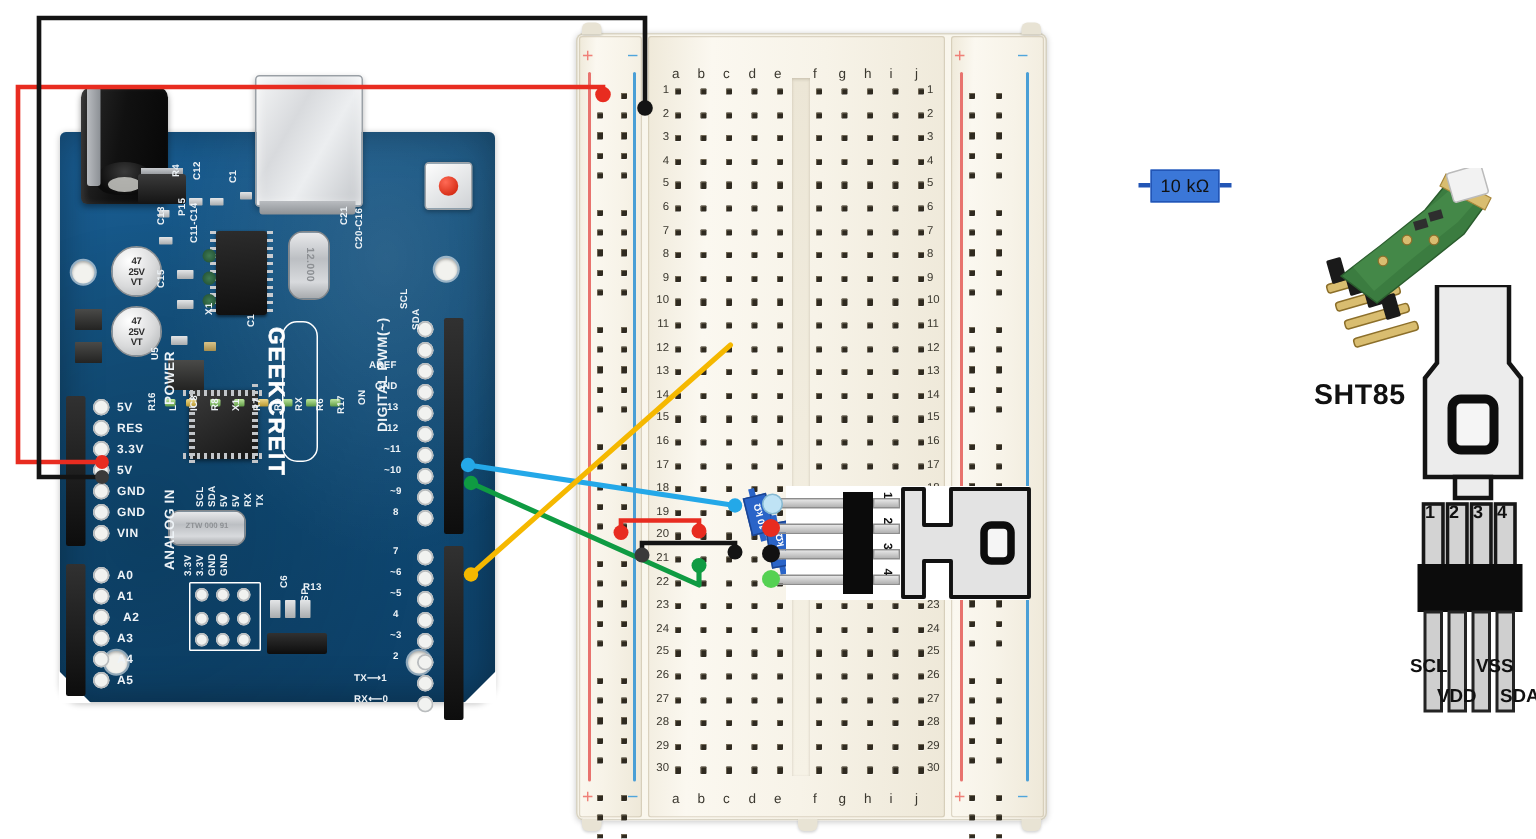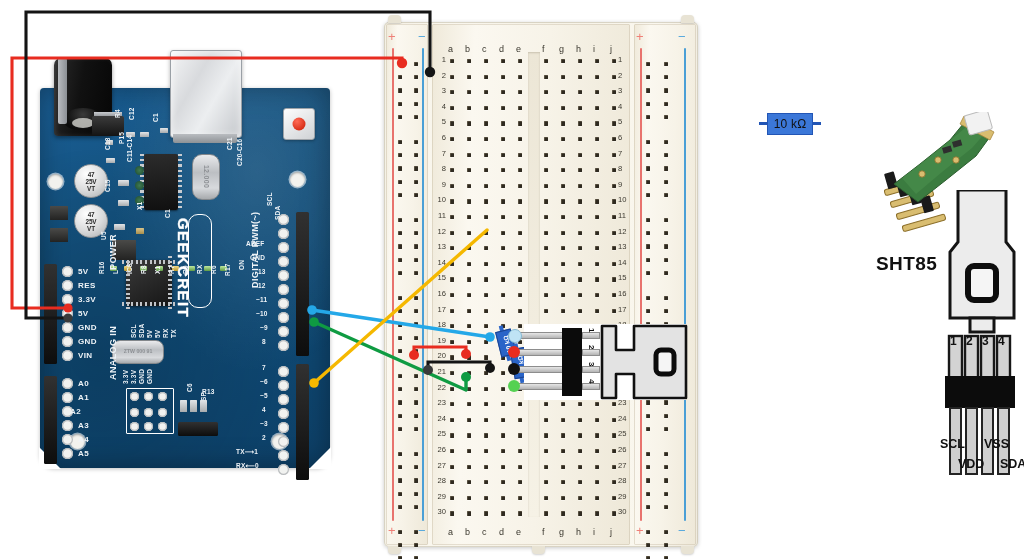--- a/index.html
+++ b/index.html
@@ -542,21 +542,21 @@
     <div class="hdr" style="left:4px; top:288px; width:13px; height:88px;"></div>
     <div class="pin-circle" style="left:22px; top:290px;"></div>
     <div class="pin-circle" style="left:22px; top:304px;"></div>
     <div class="pin-circle" style="left:22px; top:318px;"></div>
     <div class="pin-circle" style="left:22px; top:332px;"></div>
     <div class="pin-circle" style="left:22px; top:346px;"></div>
     <div class="pin-circle" style="left:22px; top:360px;"></div>
 
     <div class="silk" style="left:38px; top:291px;">A0</div>
     <div class="silk" style="left:38px; top:305px;">A1</div>
-    <div class="silk" style="left:30px; top:319px;">A2</div>
+    <div class="silk" style="left:42px; top:319px;">A2</div>
     <div class="silk" style="left:38px; top:333px;">A3</div>
     <div class="silk" style="left:38px; top:347px;">A4</div>
     <div class="silk" style="left:38px; top:361px;">A5</div>
 
     <div class="silk rot" style="left:68px; top:292px; font-size:9px;">ANALOG IN</div>
 
     <div class="silk sm rot" style="left:82px; top:296px;">3.3V</div>
     <div class="silk sm rot" style="left:90px; top:296px;">3.3V</div>
     <div class="silk sm rot" style="left:98px; top:296px;">GND</div>
     <div class="silk sm rot" style="left:106px; top:296px;">GND</div>

